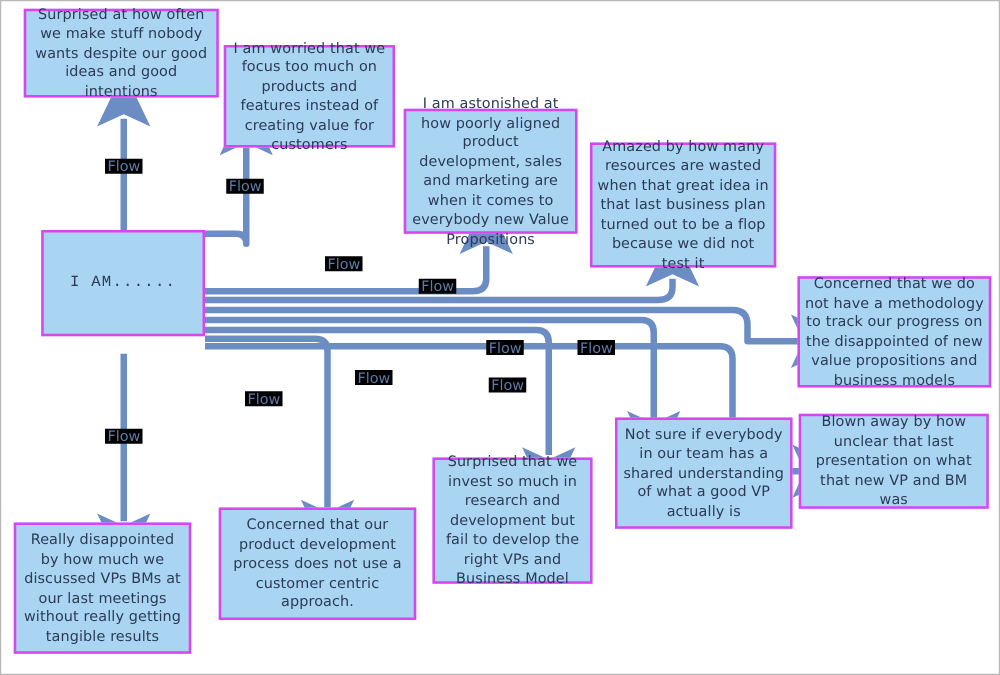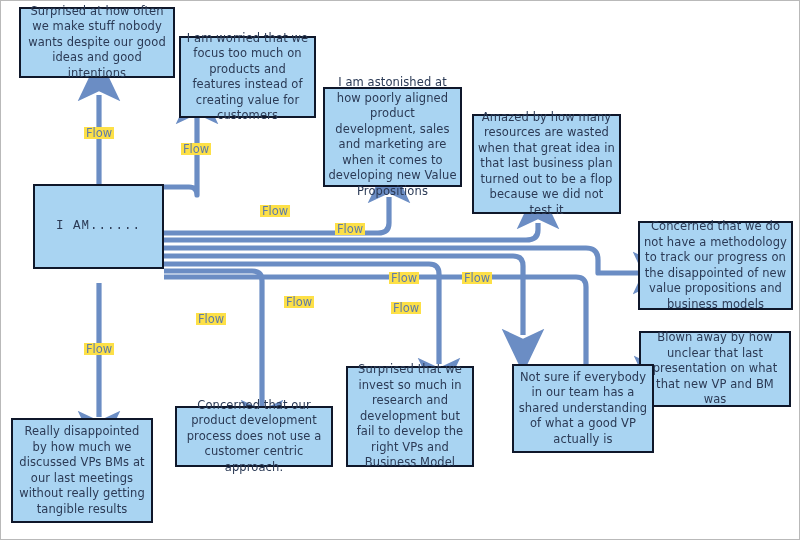--- a/index.html
+++ b/index.html
@@ -22,21 +22,21 @@
     left: 0;
     top: 0;
     width: 800px;
     height: 540px;
     pointer-events: none;
   }
   .node {
     position: absolute;
     box-sizing: border-box;
     background: #a9d4f2;
-    border: 2px solid #0f172a;
+    border: 2px solid #d946ef;
     display: flex;
     align-items: center;
     justify-content: center;
     text-align: center;
     color: #2b3a55;
     font-size: 11.5px;
     line-height: 15.5px;
     letter-spacing: 0.1px;
     z-index: 3;
   }
@@ -56,21 +56,21 @@
   }
   .hub {
     font-size: 12.5px;
     letter-spacing: 1px;
   }
   .flow-label {
     position: absolute;
     color: #5f7ba8;
     font-size: 11.5px;
     line-height: 12px;
-    background: #fde047;
+    background: #000000;
     padding: 0 2px;
     white-space: nowrap;
     z-index: 4;
   }
 </style>
 </head>
 <body>
 
 <div id="canvas">
 
@@ -110,44 +110,44 @@
 
   <div class="node overflow" style="left:18px; top:6px; width:156px; height:71px;">
     <span class="txt">Surprised at how often we make stuff nobody wants despite our good ideas and good intentions</span>
   </div>
 
   <div class="node" style="left:178px; top:35px; width:137px; height:82px;">
     <span class="txt">I am worried that we focus too much on products and features instead of creating value for customers</span>
   </div>
 
   <div class="node" style="left:322px; top:86px; width:139px; height:100px;">
-    <span class="txt">I am astonished at how poorly aligned product development, sales and marketing are when it comes to developing new Value Propositions</span>
+    <span class="txt">I am astonished at how poorly aligned product development, sales and marketing are when it comes to everybody new Value Propositions</span>
   </div>
 
   <div class="node overflow" style="left:471px; top:113px; width:149px; height:100px;">
     <span class="txt">Amazed by how many resources are wasted when that great idea in that last business plan turned out to be a flop because we did not test it</span>
   </div>
 
   <div class="node overflow" style="left:637px; top:220px; width:155px; height:89px;">
     <span class="txt">Concerned that we do not have a methodology to track our progress on the disappointed of new value propositions and business models</span>
   </div>
 
   <div class="node" style="left:638px; top:330px; width:152px; height:76px;">
     <span class="txt">Blown away by how unclear that last presentation on what that new VP and BM was</span>
   </div>
 
-  <div class="node" style="left:511px; top:333px; width:142px; height:89px;margin-top:30px;">
+  <div class="node" style="left:491px; top:333px; width:142px; height:89px;">
     <span class="txt">Not sure if everybody in our team has a shared understanding of what a good VP actually is</span>
   </div>
 
   <div class="node" style="left:345px; top:365px; width:128px; height:101px;">
     <span class="txt">Surprised that we invest so much in research and development but fail to develop the right VPs and Business Model</span>
   </div>
 
-  <div class="node" style="left:174px; top:405px; width:158px; height:61px;">
+  <div class="node" style="left:174px; top:405px; width:158px; height:90px;">
     <span class="txt">Concerned that our product development process does not use a customer centric approach.</span>
   </div>
 
   <div class="node" style="left:10px; top:417px; width:142px; height:105px;">
     <span class="txt">Really disappointed by how much we discussed VPs BMs at our last meetings without really getting tangible results</span>
   </div>
 
   <div class="flow-label" style="left:83px; top:126px;">Flow</div>
   <div class="flow-label" style="left:180px; top:142px;">Flow</div>
   <div class="flow-label" style="left:259px; top:204px;">Flow</div>

